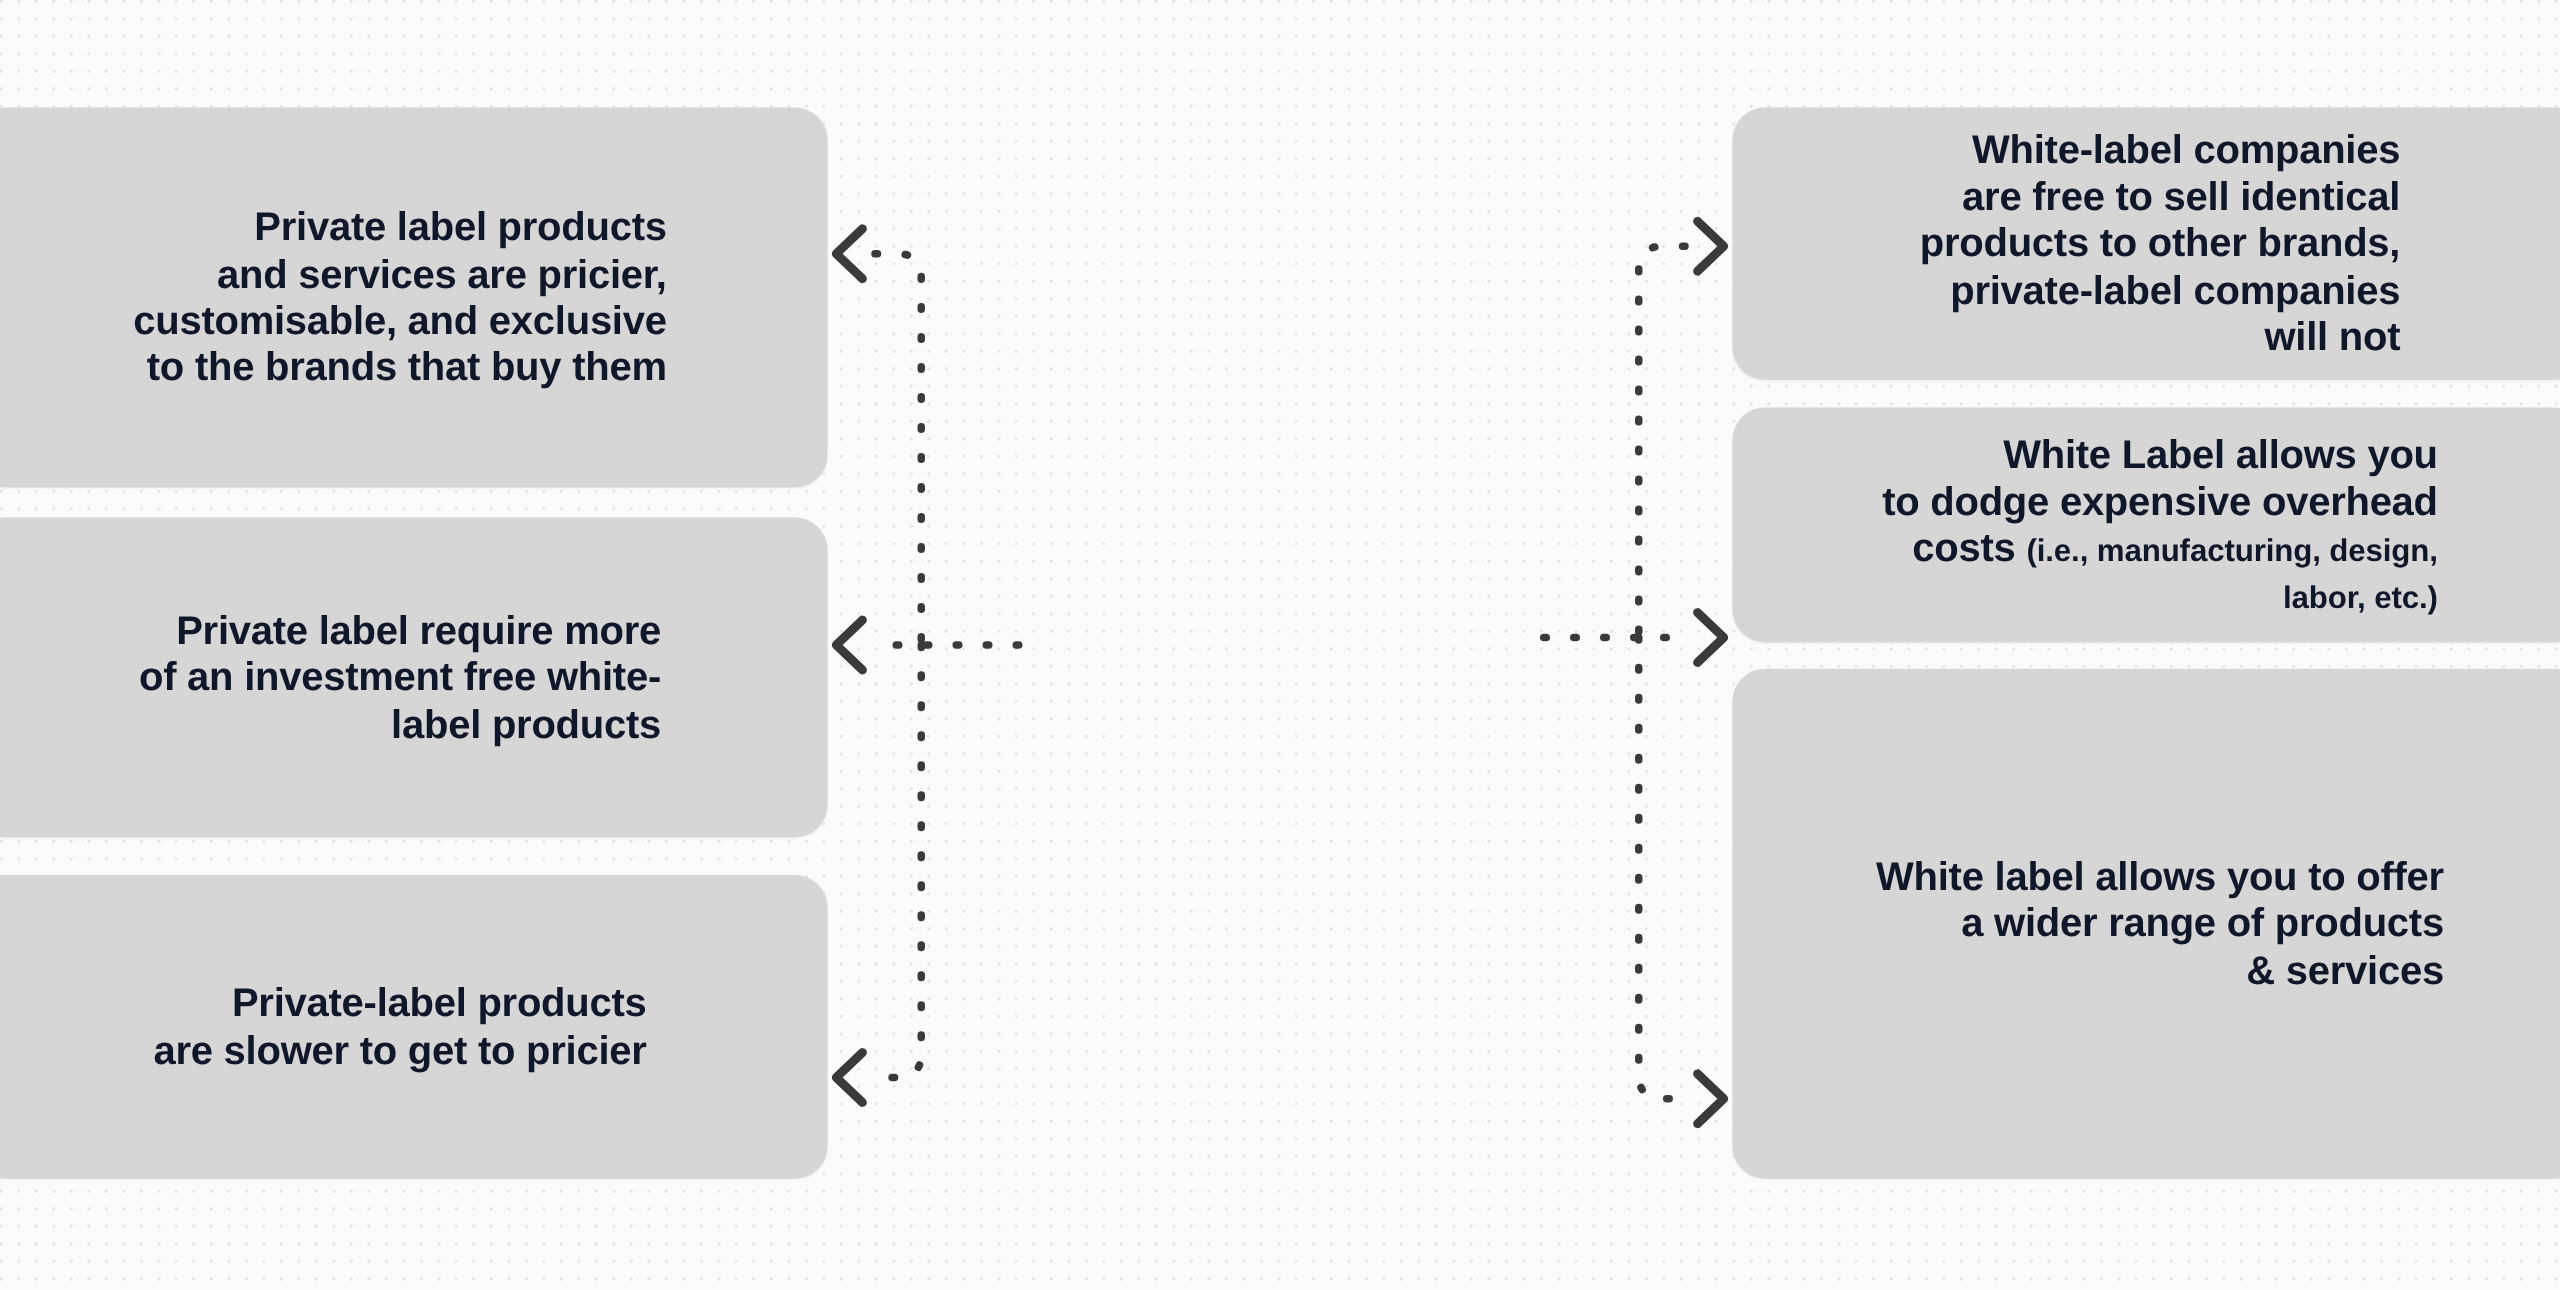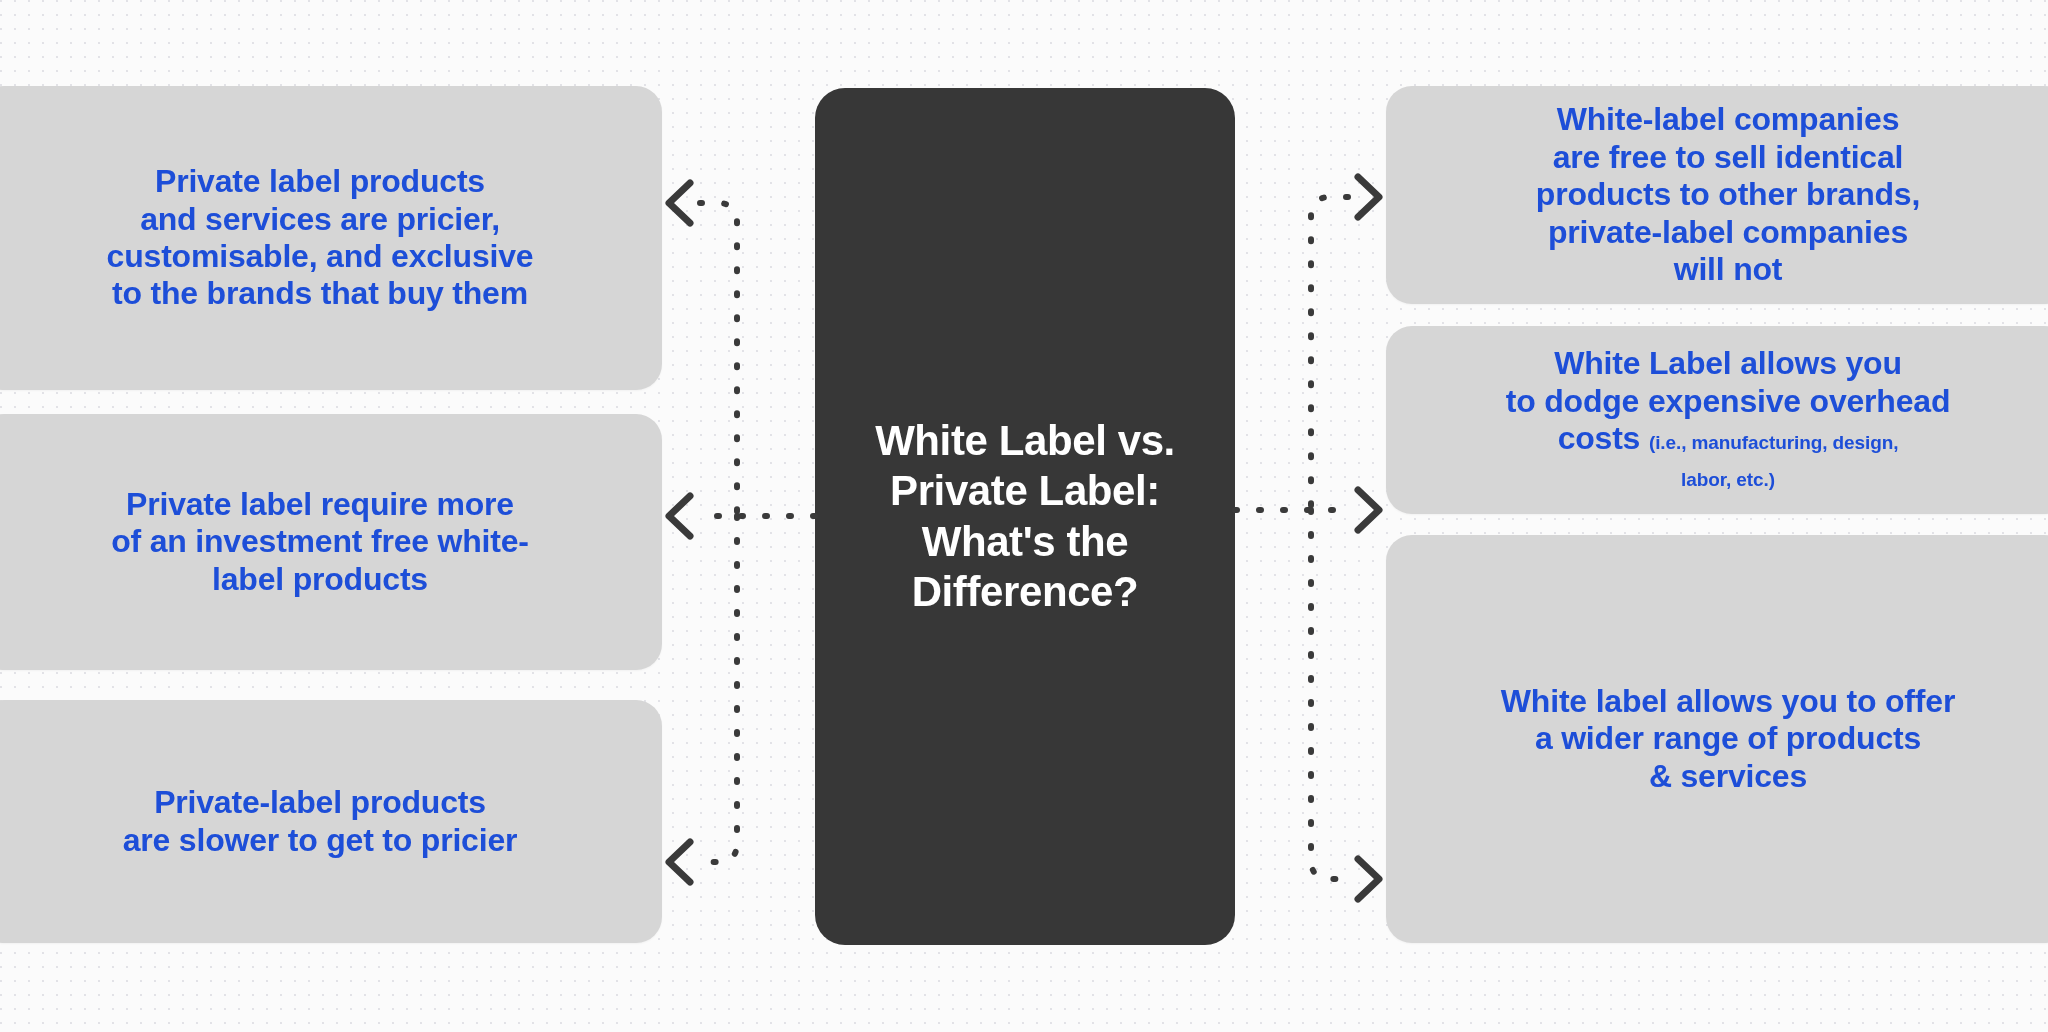--- a/index.html
+++ b/index.html
@@ -37,31 +37,31 @@
     position: absolute;
     background: #d6d6d6;
     border-radius: 26px;
     display: flex;
     align-items: center;
     justify-content: center;
     box-sizing: border-box;
     box-shadow: 0 1px 2px rgba(0,0,0,0.04);
   }
   .side-box .box-text {
-    text-align: center;
-    color: #1d4ed8;
+    text-align: right;
+    color: #0f172a;
     font-weight: bold;
     font-size: 32px;
     line-height: 1.17;
     letter-spacing: -0.2px;
     padding: 0 18px;
     white-space: pre-line;
   }
   .side-box .box-subtext {
-    font-size: 19px;
+    font-size: 25px;
     font-weight: bold;
     letter-spacing: -0.1px;
   }
 
   
   #box-l1 { left: -22px; top: 86px;  width: 684px; height: 304px; }
   #box-l2 { left: -22px; top: 414px; width: 684px; height: 256px; }
   #box-l3 { left: -22px; top: 700px; width: 684px; height: 243px; }
 
   
@@ -135,26 +135,20 @@
     <div class="box-text">Private label require more
 of an investment free white-
 label products</div>
   </div>
 
   <div class="side-box" id="box-l3">
     <div class="box-text">Private-label products
 are slower to get to pricier</div>
   </div>
 
-  <div id="center-box">
-    <div class="center-title">White Label vs.
-Private Label:
-What's the
-Difference?</div>
-  </div>
 
   <div class="side-box" id="box-r1">
     <div class="box-text">White-label companies
 are free to sell identical
 products to other brands,
 private-label companies
 will not</div>
   </div>
 
   <div class="side-box" id="box-r2">

